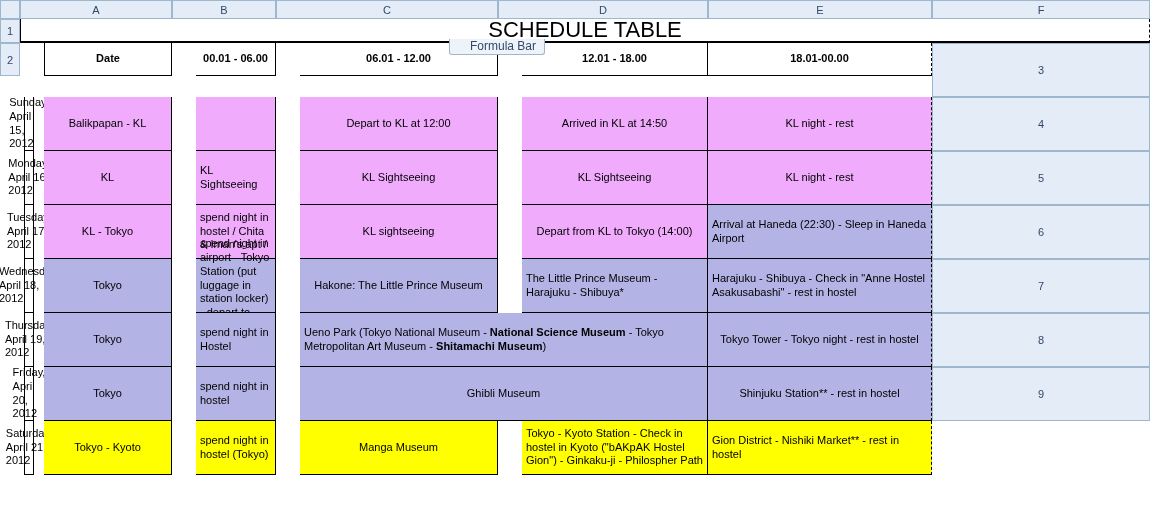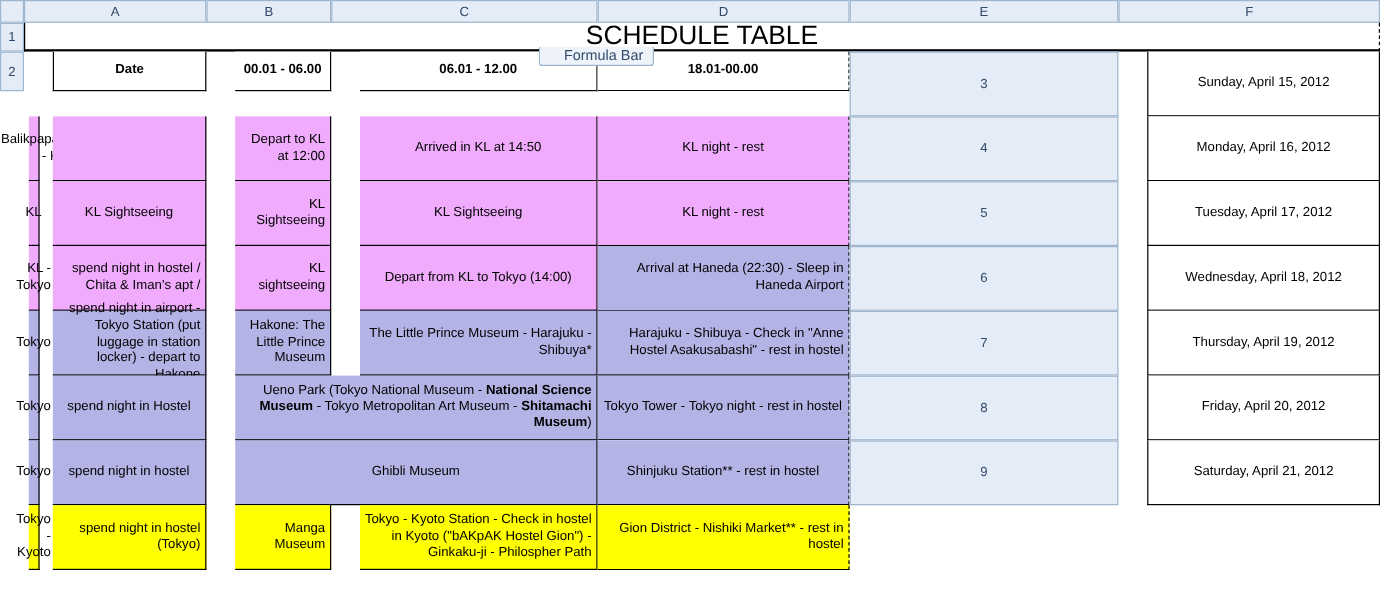--- a/index.html
+++ b/index.html
@@ -31,21 +31,21 @@
   .corner {
     background: #e4ecf7;
     border: 1px solid #9eb6ce;
   }
   .cell {
     border-right: 1px solid #d0d7e5;
     border-bottom: 1px solid #d0d7e5;
     display: flex;
     align-items: center;
     justify-content: center;
-    text-align: right;
+    text-align: left;
     padding: 2px 4px;
     line-height: 1.25;
   }
   .title {
     font-size: 22px;
     border: none;
     border-bottom: 2px solid #000;
     padding-top: 2px;
   }
   .hdr {
@@ -101,20 +101,21 @@
   <div class="col-hdr">E</div>
   <div class="col-hdr">F</div>
 
   <div class="row-hdr row-h0">1</div>
   <div class="cell title row-h0 bl dashed-r" style="grid-column: span 6;">SCHEDULE TABLE</div>
 
   <div class="row-hdr row-h1">2</div>
   <div class="cell hdr row-h1 date-col br bb">Date</div>
   <div class="cell hdr row-h1 br bb">00.01 - 06.00</div>
   <div class="cell hdr row-h1 br bb">06.01 - 12.00</div>
+  <div class="cell hdr row-h1 br bb">12.01 - 18.00</div>
   <div class="cell hdr row-h1 dashed-r bb">18.01-00.00</div>
 
   <div class="row-hdr row-h2">3</div>
   <div class="cell row-h2 date-col br bb">Sunday, April 15, 2012</div>
   <div class="cell row-h2 purple br bb">Balikpapan - KL</div>
   <div class="cell row-h2 purple br bb"></div>
   <div class="cell row-h2 lyellow br bb">Depart to KL at 12:00</div>
   <div class="cell row-h2 lyellow br bb">Arrived in KL at 14:50</div>
   <div class="cell row-h2 lyellow dashed-r bb">KL night - rest</div>
 

